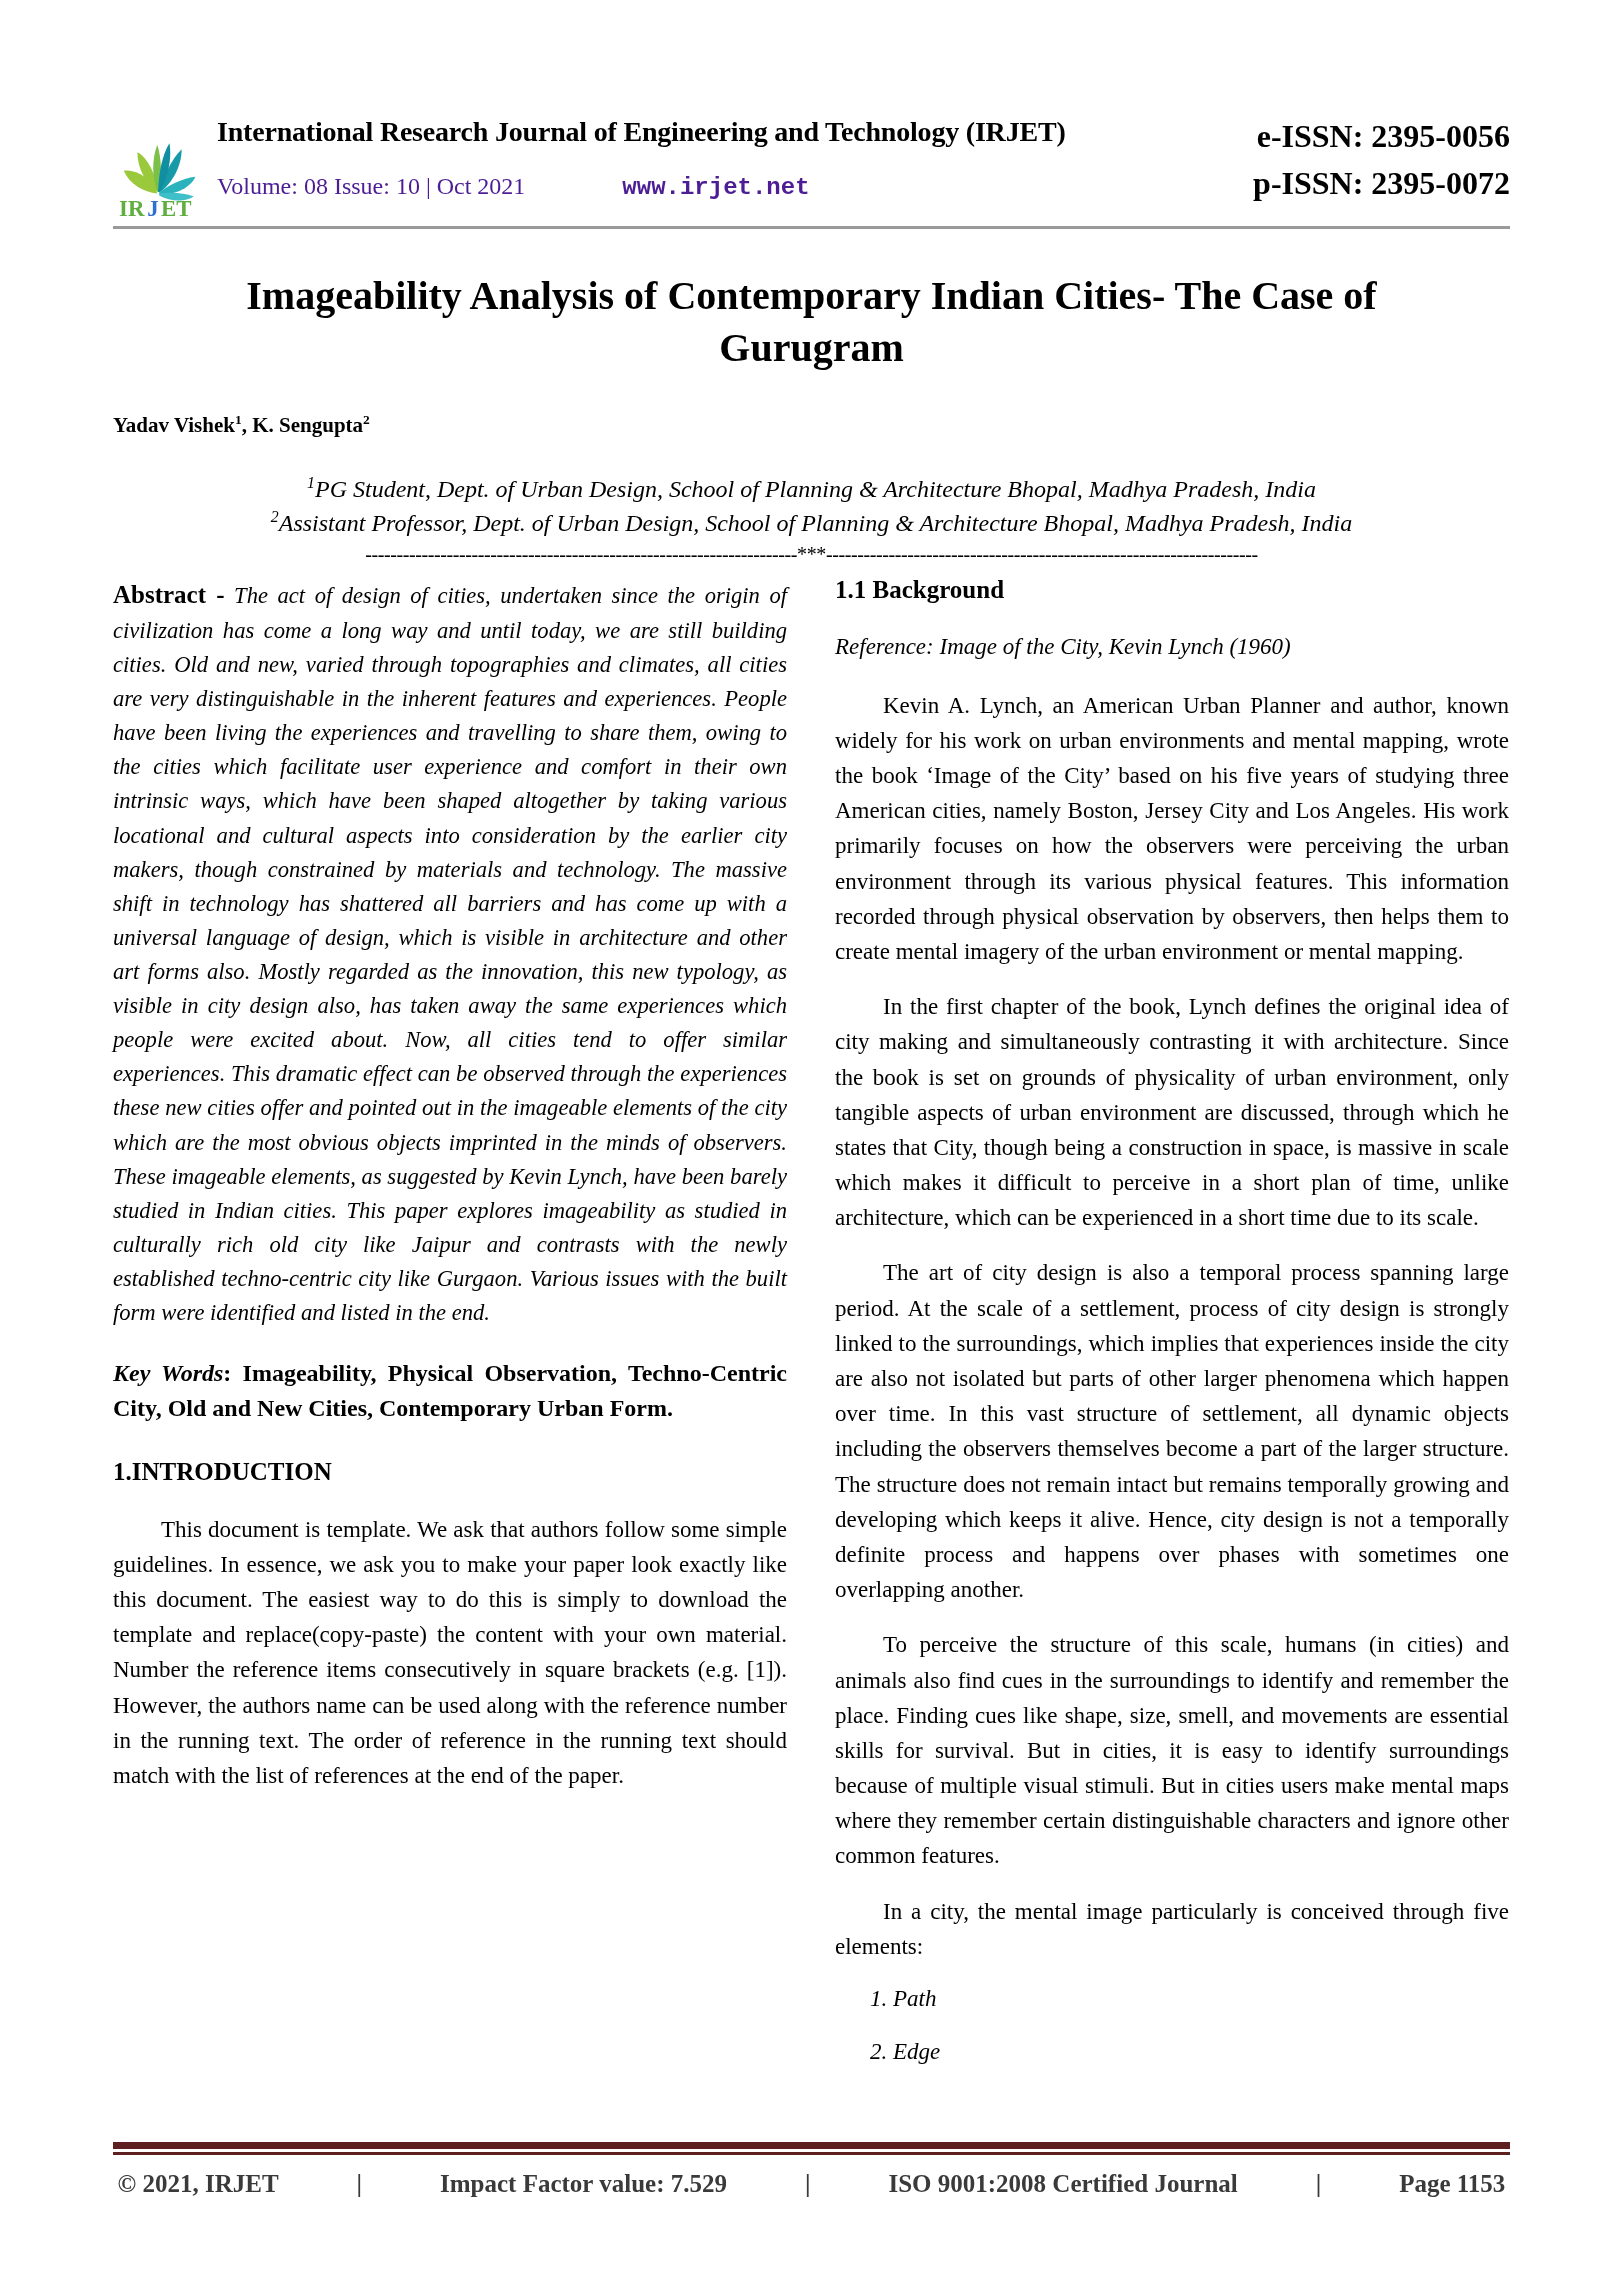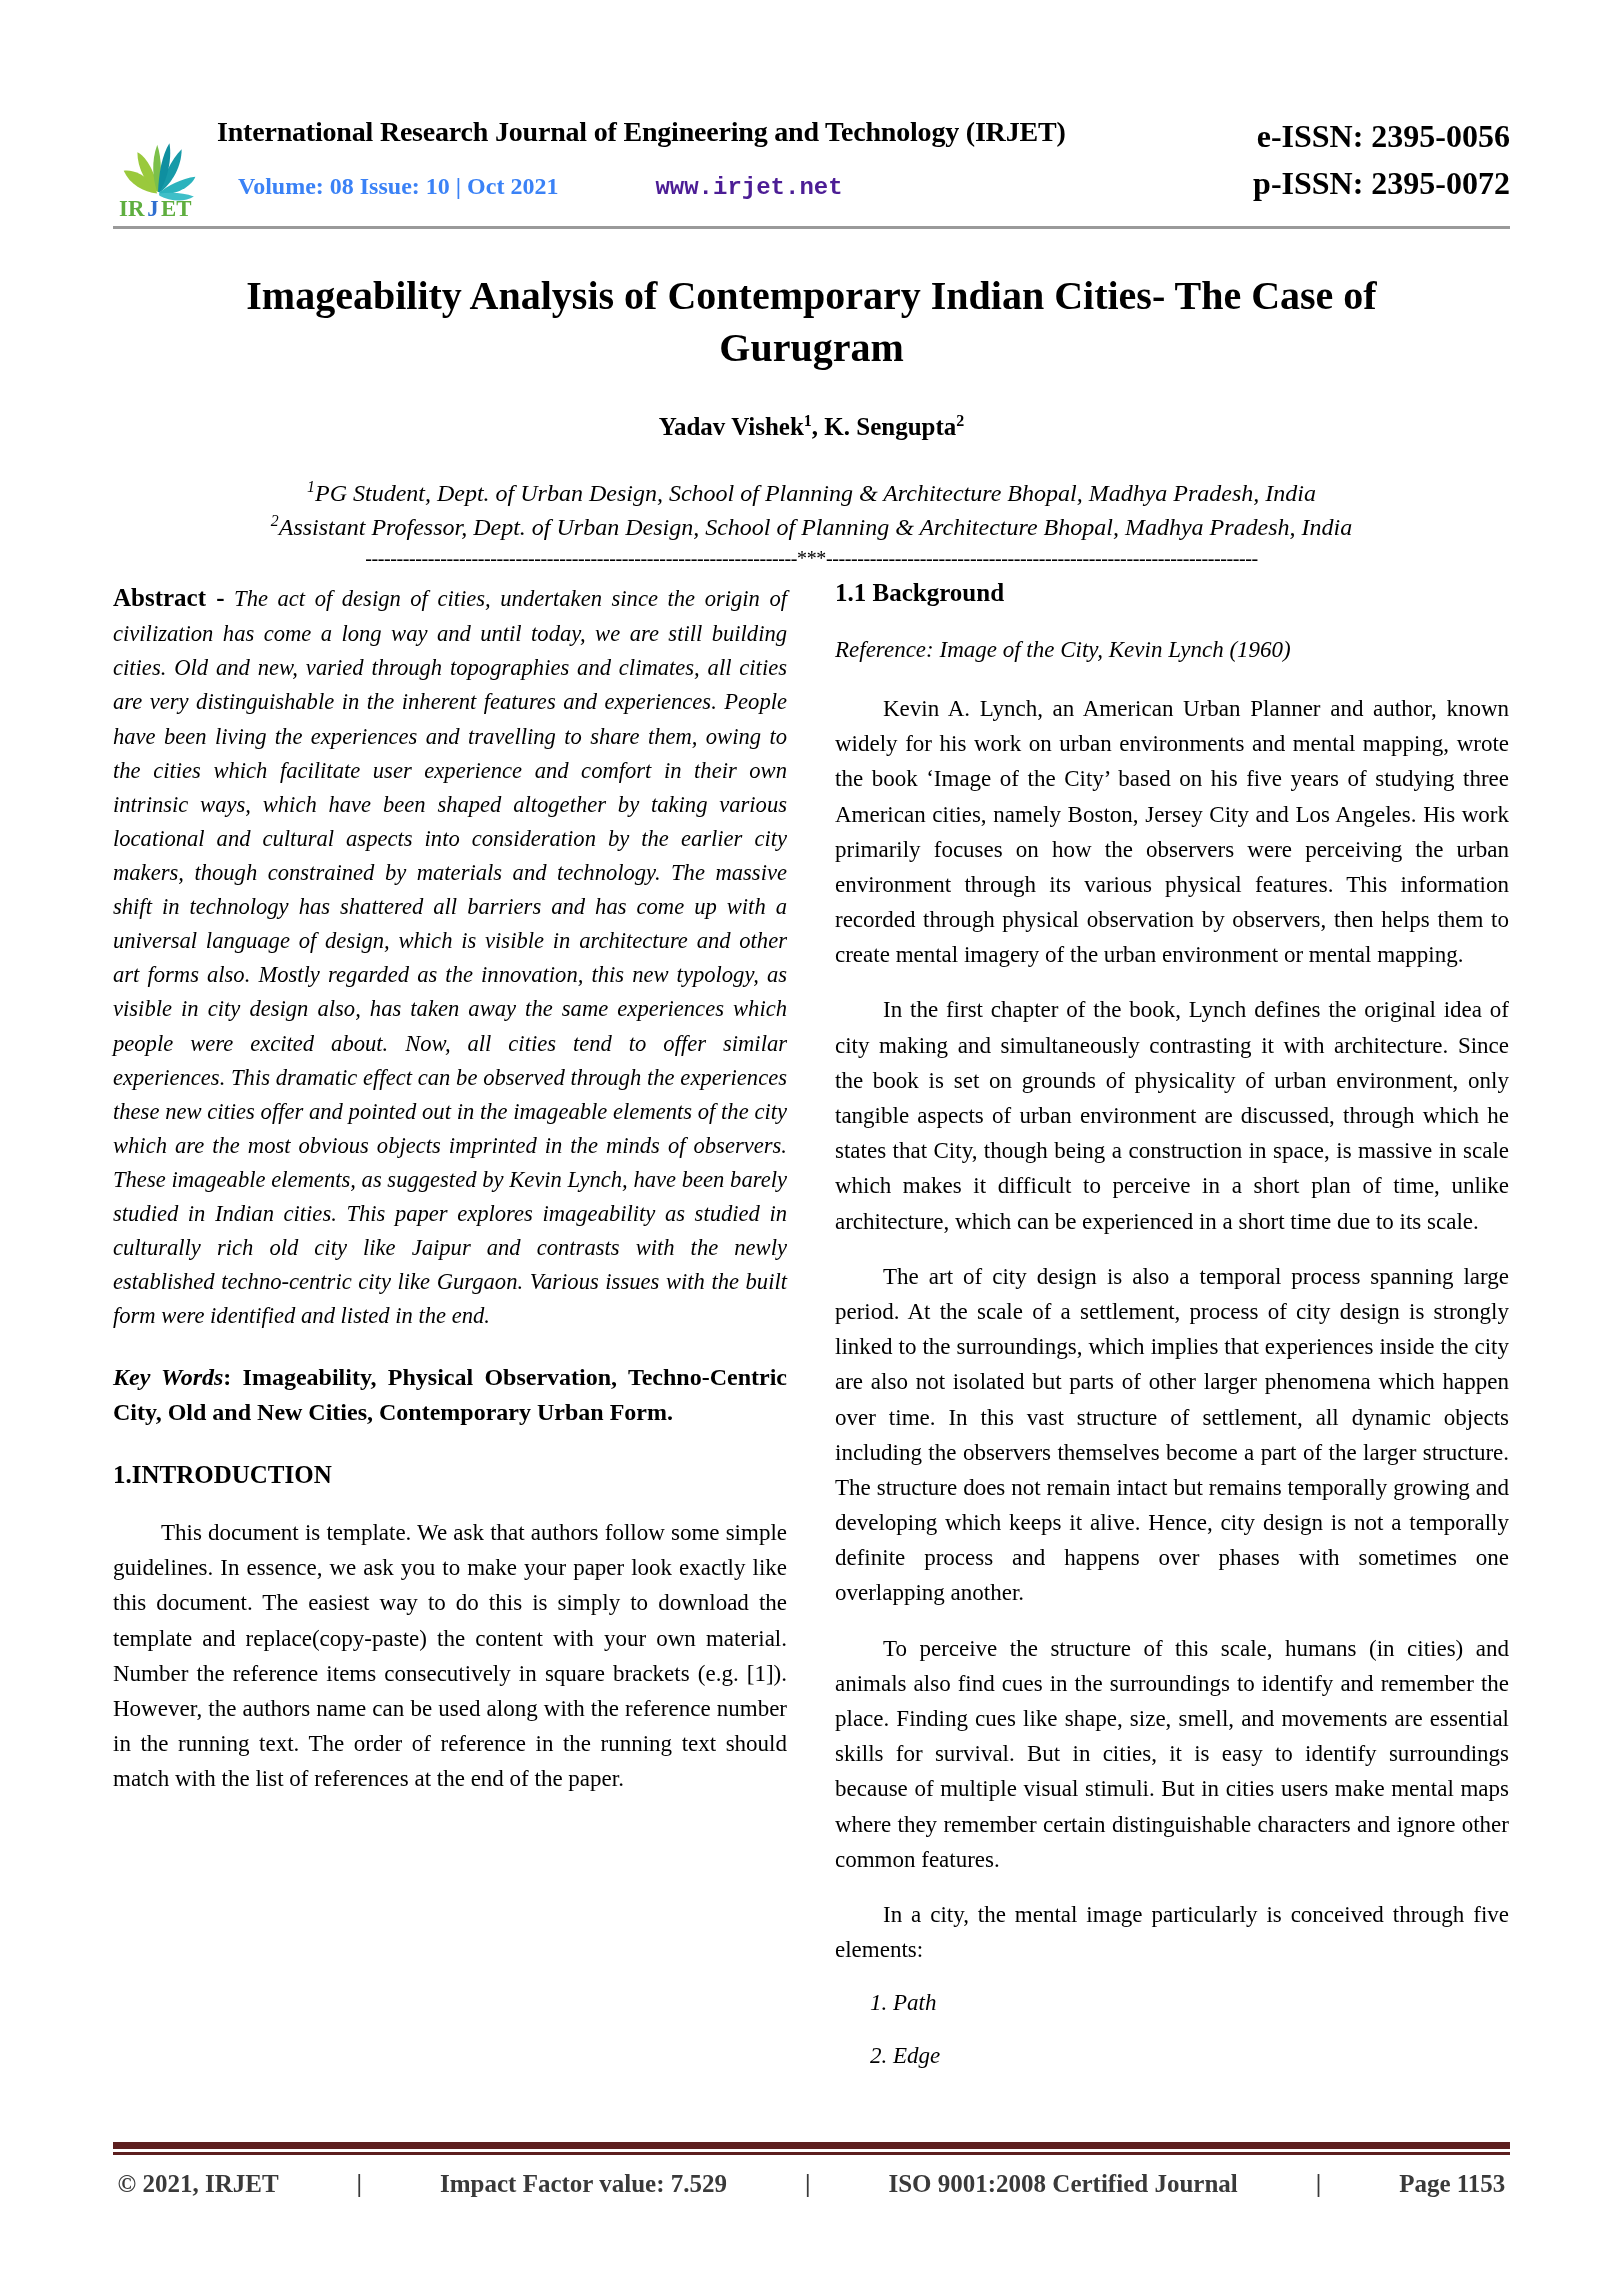--- a/index.html
+++ b/index.html
@@ -72,26 +72,25 @@
     white-space: nowrap;
     line-height: 1.28;
   }
   .subhead-row {
     display: flex;
     align-items: baseline;
     margin-top: 6.1px;
   }
   .volume-info {
     font-family: "Liberation Serif", serif;
-    font-weight: bold;
+    font-weight: normal;
     font-size: 24px;
-    color: #3b82f6;
+    color: #4c1d95;
     white-space: nowrap;
     flex: 0 0 auto;
-    margin-left: 21px;
   }
   .website {
     font-family: Liberation Mono, monospace;
     font-weight: bold;
     font-size: 24px;
     color: #4c1d95;
     white-space: nowrap;
     margin-left: 97px;
   }
   .header-rule {
@@ -106,22 +105,21 @@
     font-family: Liberation Serif, serif;
     font-weight: bold;
     font-size: 40px;
     line-height: 1.32;
     text-align: center;
     margin: 41px 46px 0 46px;
   }
   .authors {
     font-family: "Liberation Serif", serif;
     font-weight: bold;
-    font-size: 25px;
-    text-align: center;
+    font-size: 21px;
     margin-top: 37px;
   }
   .authors sup { font-size: 0.64em; vertical-align: super; font-weight: bold; }
 
   .affiliations {
     text-align: center;
     margin-top: 34px;
   }
   .affil-line {
     font-family: "Liberation Serif", serif;

